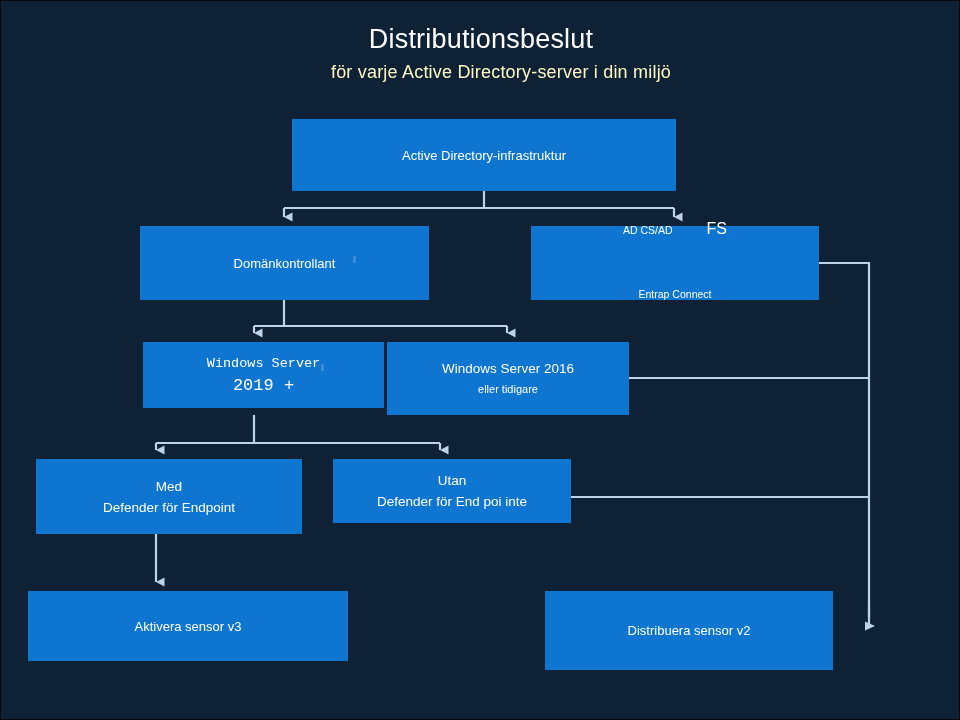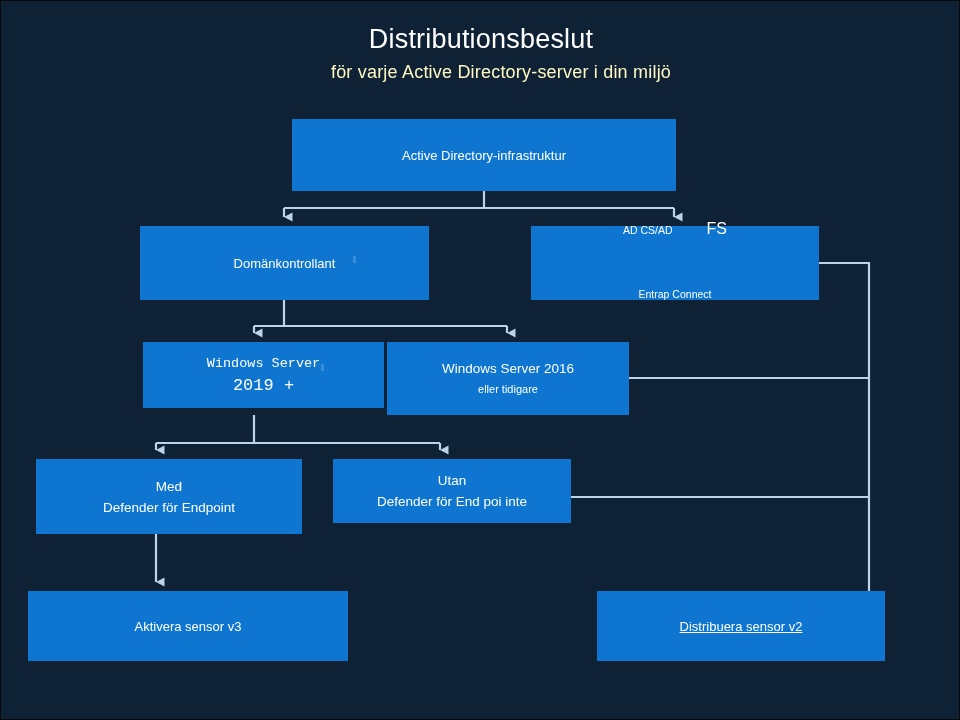--- a/index.html
+++ b/index.html
@@ -191,21 +191,21 @@
 
   <div class="node" id="node-utan" style="left:320px; top:458px; width:238px; height:64px;margin-left:12px;">
     <div class="line1">Utan</div>
     <div class="line2">Defender för End poi inte</div>
   </div>
 
   <div class="node single" id="node-sensor-v3" style="left:27px; top:590px; width:320px; height:70px;">
     <div class="line1">Aktivera sensor v3</div>
   </div>
 
-  <div class="node single" id="node-sensor-v2" style="left:596px; top:590px; width:288px; height:70px;text-decoration:underline;">
+  <div class="node single" id="node-sensor-v2" style="left:544px; top:590px; width:288px; height:79px;">
     <div class="line1">Distribuera sensor v2</div>
   </div>
 
   <div class="ghost-dot" style="left:352px; top:255px;"></div>
   <div class="ghost-dot" style="left:320px; top:363px;"></div>
   <div class="ghost-dot" style="left:178px; top:481px;"></div>
 
 </div>
 
 </body></html>

